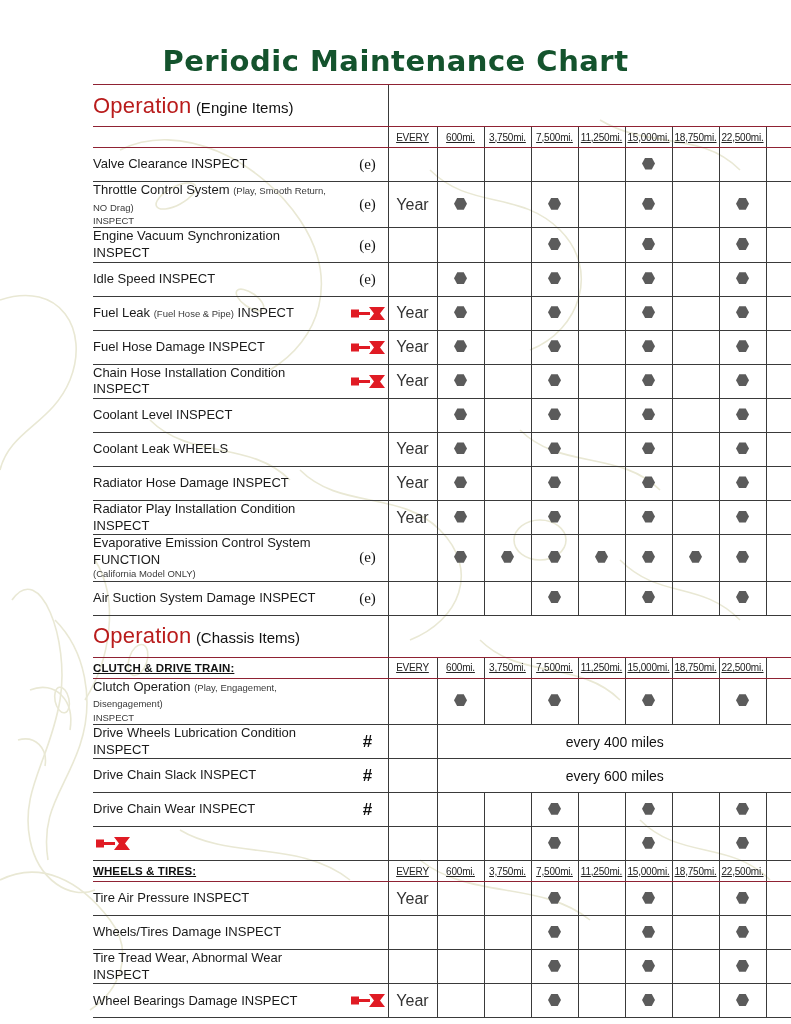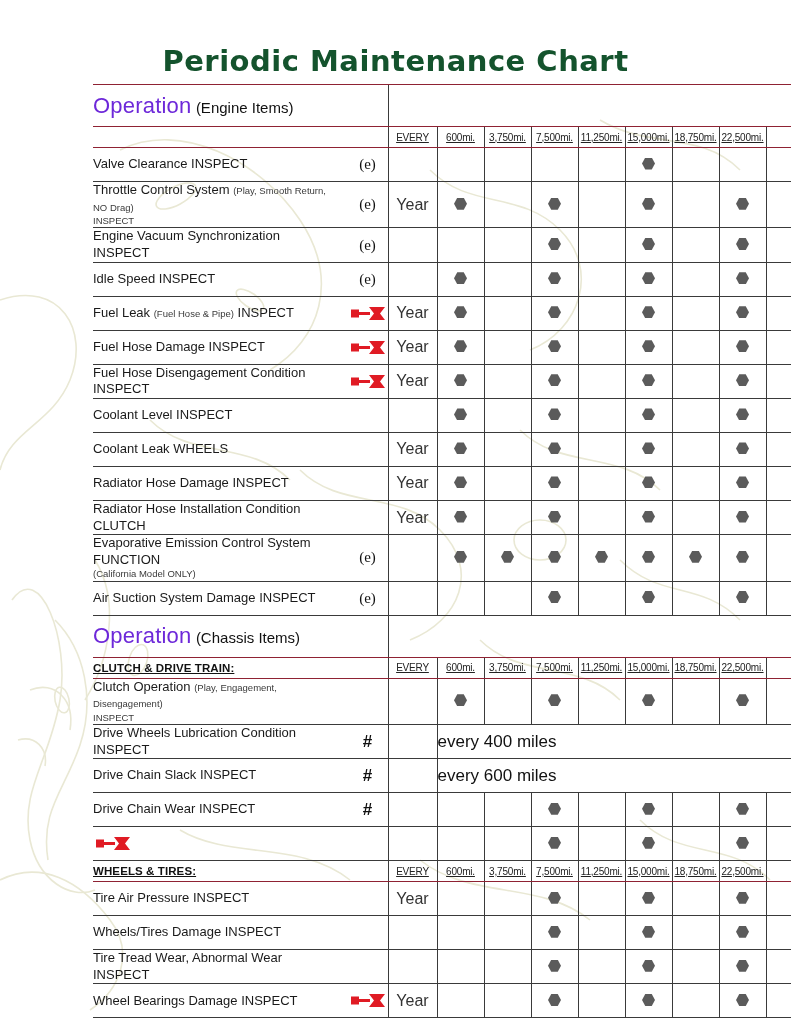--- a/index.html
+++ b/index.html
@@ -58,21 +58,21 @@
     border-bottom:1.6px solid #8f2233;
     padding-left:36px;
     box-sizing:border-box;
     height:41px;
   }
   .op-big{
     font-size:22px;
     font-family:"Liberation Sans", sans-serif;
     font-weight:400;
     letter-spacing:0.2px;
-    color:#6d28d9;
+    color:#b91c1c;
   }
   .op-small{
     font-size:15px;
     color:#111;
   }
   .op-blank{
     border-top:1.6px solid #8f2233;
     border-bottom:1.6px solid #8f2233;
     border-left:1.6px solid #3a3a3a;
   }
@@ -163,22 +163,22 @@
     font-size:16px;
     color:#333;
   }
   .dot{
     display:inline-block;
     width:13px;height:12px;
     background:#5b5b5b;
     clip-path:polygon(25% 0%,75% 0%,100% 50%,75% 100%,25% 100%,0% 50%);
   }
   .spanmsg{
-    text-align:left;
-    font-size:17px;
+    text-align:center;
+    font-size:14px;
     color:#111;
     border-bottom:1.6px solid #3a3a3a;
     border-left:1.6px solid #3a3a3a;
   }
 </style>
 </head>
 <body>
 
 <svg id="watermark" viewBox="0 0 791 1024" preserveAspectRatio="none" aria-hidden="true">
   <g fill="none" stroke="#e9e8d4" stroke-width="1.6">
@@ -361,21 +361,21 @@
             <td class="cell"><span class="dot"></span></td>
             <td class="cell"></td>
             <td class="cell"><span class="dot"></span></td>
             <td class="cell"></td>
             <td class="cell"><span class="dot"></span></td>
             <td class="cell"></td>
           </tr>
           <tr style="height: 34px;">
             <td class="lbl">
               <div class="lbl-inner">
-                <span class="lbl-text">Fuel Hose Disengagement Condition INSPECT</span>
+                <span class="lbl-text">Chain Hose Installation Condition INSPECT</span>
                 <span class="mark-slot">
                   <svg class="bowtie" viewBox="0 0 34 13">
                     <rect x="0" y="2.5" width="8" height="8" fill="#e01b24"></rect>
                     <rect x="7" y="5" width="12" height="3" fill="#e01b24"></rect>
                     <polygon points="18,0 34,0 29,6.5 34,13 18,13 23,6.5" fill="#e01b24"></polygon>
                   </svg>
                 </span>
               </div>
             </td>
             <td class="cell first"><span class="yeartxt">Year</span></td>
@@ -435,21 +435,21 @@
             <td class="cell"><span class="dot"></span></td>
             <td class="cell"></td>
             <td class="cell"><span class="dot"></span></td>
             <td class="cell"></td>
             <td class="cell"><span class="dot"></span></td>
             <td class="cell"></td>
           </tr>
           <tr style="height: 34px;">
             <td class="lbl">
               <div class="lbl-inner">
-                <span class="lbl-text">Radiator Hose Installation Condition CLUTCH</span>
+                <span class="lbl-text">Radiator Play Installation Condition INSPECT</span>
                 <span class="mark-slot"></span>
               </div>
             </td>
             <td class="cell first"><span class="yeartxt">Year</span></td>
             <td class="cell"><span class="dot"></span></td>
             <td class="cell"></td>
             <td class="cell"><span class="dot"></span></td>
             <td class="cell"></td>
             <td class="cell"><span class="dot"></span></td>
             <td class="cell"></td>

